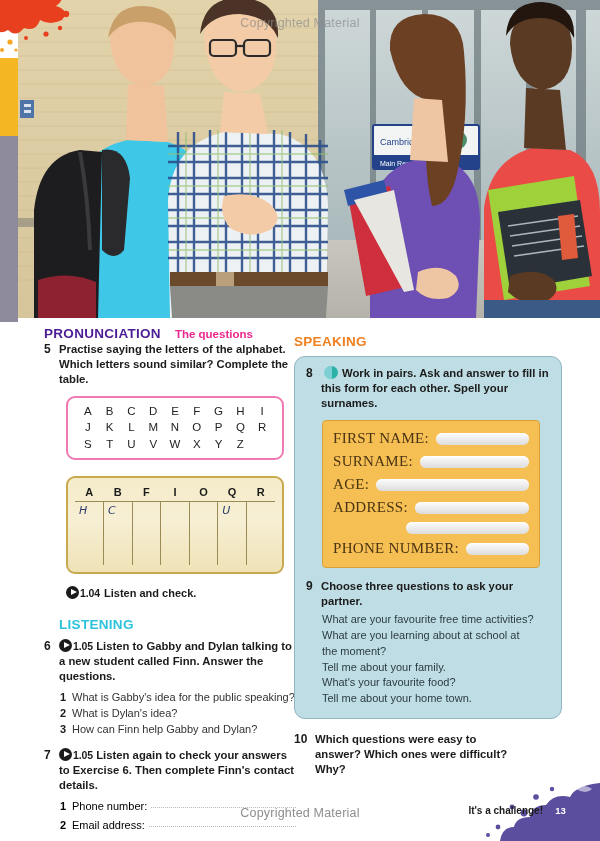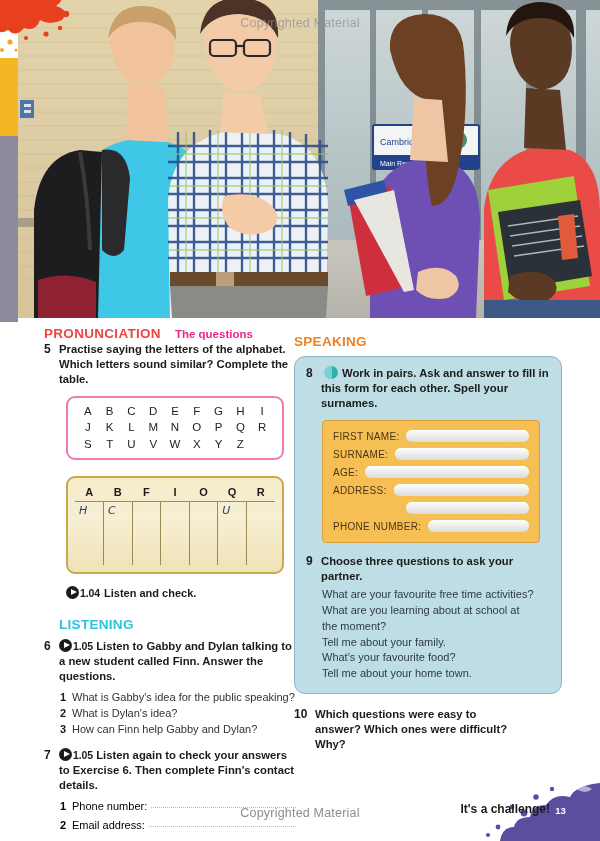--- a/index.html
+++ b/index.html
@@ -26,21 +26,21 @@
   .watermark-bottom{
     position:absolute;top:806px;left:0;width:600px;text-align:center;
     font-size:12.5px;color:#8d8d8d;letter-spacing:.2px;z-index:9;
   }
 
   
   .col-left{position:absolute;left:44px;top:324px;width:252px;}
   .col-right{position:absolute;left:294px;top:322px;width:228px;margin-top:12px;}
 
   .sec-head{font-size:13.5px;font-weight:bold;letter-spacing:.3px;margin:0 0 7px 0;}
-  .sec-head.pron{color:#ef4444;}
+  .sec-head.pron{color:#4c1d95;}
   .sec-head.listen{color:#2cc3dd;margin-left:15px;}
   .sec-head.speak{color:#f08022;}
   .sec-sub{color:#ec268f;font-size:11.5px;font-weight:bold;margin-left:14px;}
 
   
   .ex{display:flex;margin-bottom:6px;}
   .ex-num{font-weight:bold;font-size:12px;color:#1b1b1b;width:15px;flex:none;line-height:1.33;}
   .ex-body{font-size:11.3px;line-height:1.33;color:#1b1b1b;font-weight:bold;}
 
   .q-list{margin:4px 0 0 16px;}
@@ -96,40 +96,40 @@
     background:#bfdde4;padding:9px 11px 11px 11px;box-sizing:border-box;width:268px;
   }
   .form-card{
     margin:9px 0 0 16px;width:218px;box-sizing:border-box;
     background:#f6bf53;border:1.5px solid #d8a03c;border-radius:4px;
     padding:9px 10px 10px 10px;
   }
   .form-row{display:flex;align-items:center;margin-bottom:6px;}
   .form-row:last-child{margin-bottom:0;}
   .form-lbl{
-    font-size:10px;color:#4a3414;letter-spacing:.3px;white-space:nowrap;
-    font-family:Liberation Sans, sans-serif;
+    font-size:15px;color:#4a3414;letter-spacing:.3px;white-space:nowrap;
+    font-family:Liberation Serif, serif;
   }
   .form-blank{
     flex:1;height:12px;margin-left:7px;border-radius:7px;
     background:linear-gradient(180deg,#fdfdfd 0%,#f0f0f0 40%,#dcdcdc 100%);
     box-shadow:inset 0 1px 1px rgba(255,255,255,.9);
   }
   .form-blank.indent{margin-left:73px;}
 
   .q9-head{display:flex;margin-top:11px;}
   .q9-list{margin:3px 0 0 16px;font-size:11px;line-height:1.44;color:#2c3c42;}
 
   .ex10{display:flex;margin-top:13px;}
   .ex10 .ex-num{width:21px;}
 
   
   .footer-splash{position:absolute;right:0;bottom:0;width:120px;height:58px;z-index:8;}
   .footer-text{
-    position:absolute;right:50px;bottom:25px;font-size:12px;font-weight:bold;
+    position:absolute;right:57px;bottom:25px;font-size:10px;font-weight:bold;
     color:#1b1b1b;z-index:9;white-space:nowrap;
   }
   .page-num{
     position:absolute;right:31px;bottom:22px;width:17px;height:17px;border-radius:50%;
     background:#5b4e9e;color:#fff;font-size:9.5px;font-weight:bold;
     display:flex;align-items:center;justify-content:center;z-index:10;
   }
 </style>
 </head>
 <body>

